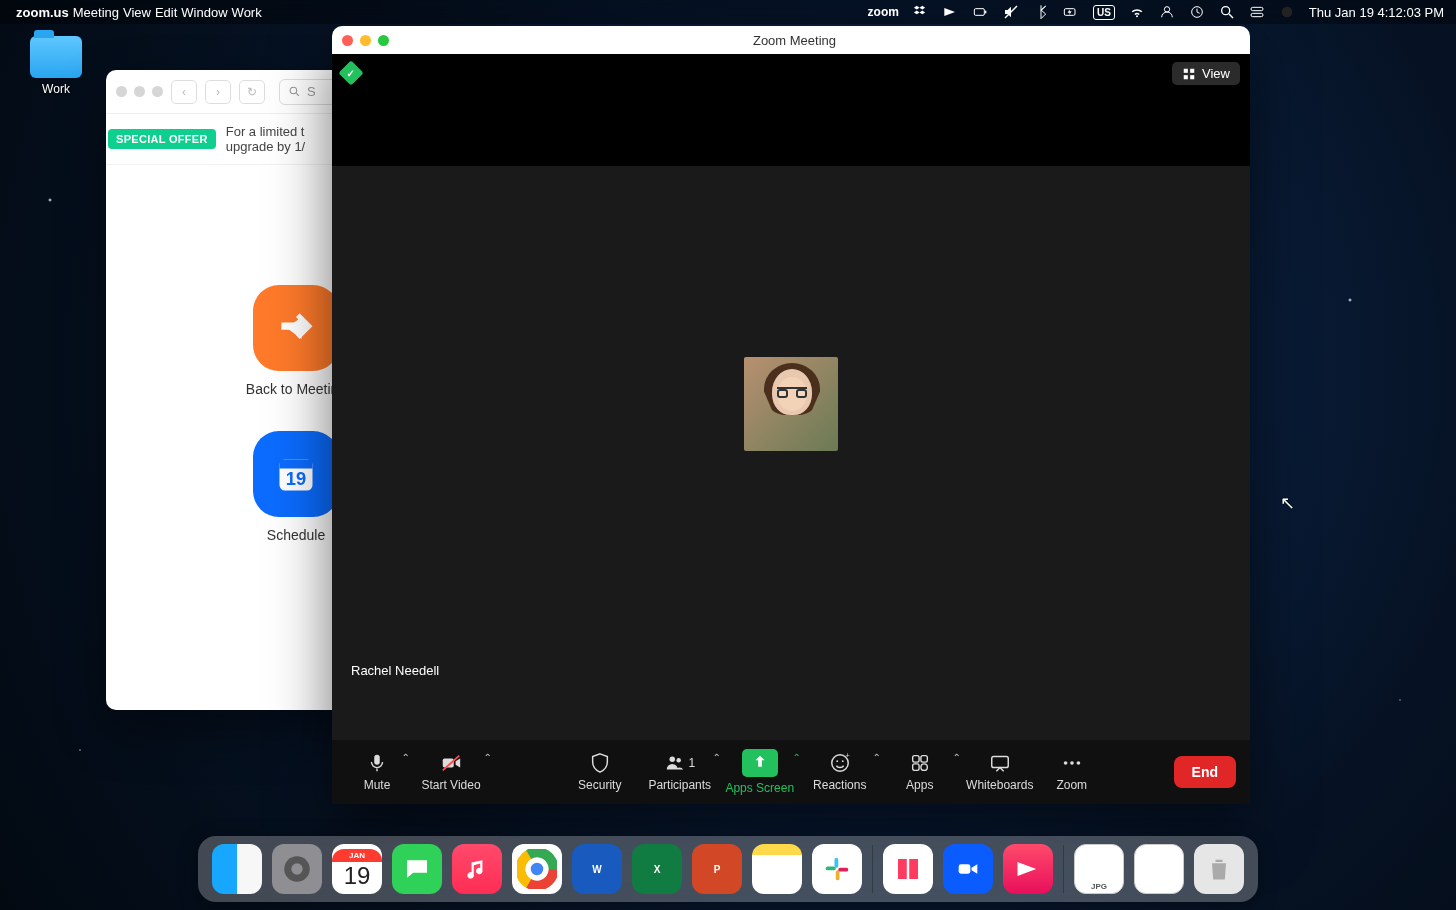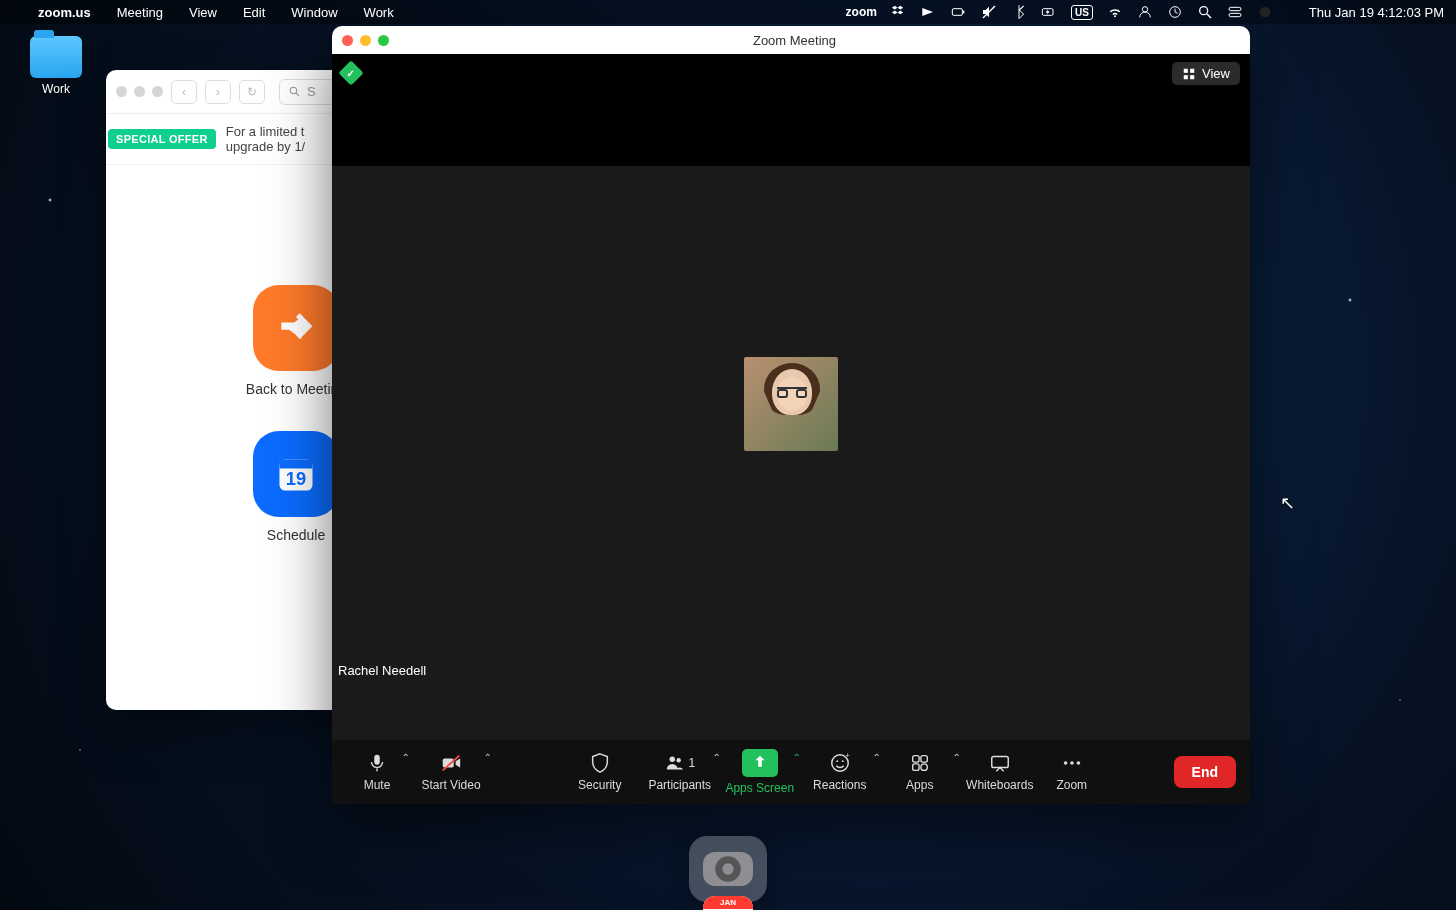--- a/index.html
+++ b/index.html
@@ -13,21 +13,21 @@
     radial-gradient(1px 1px at 120px 500px,#cde,transparent),
     radial-gradient(2px 2px at 1350px 300px,#fff,transparent),
     radial-gradient(1px 1px at 1400px 700px,#cde,transparent),
     radial-gradient(1px 1px at 80px 750px,#fff,transparent),
     radial-gradient(2px 2px at 900px 90px,#fff,transparent),
     radial-gradient(1px 1px at 1100px 600px,#cde,transparent);
   pointer-events:none;
 }
 
 
-#menubar { position:absolute; top:0; left:0; right:0; height:24px; background:rgba(0,0,0,.35); color:#fff; display:flex; align-items:center; font-size:13px; padding:0 12px; gap:26px; z-index:50; backdrop-filter: blur(6px); }
+#menubar { position:absolute; top:0; left:0; right:0; height:24px; background:rgba(0,0,0,.35); color:#fff; display:flex; align-items:center; font-size:13px; padding:0 12px; gap:4px; z-index:50; backdrop-filter: blur(6px); }
 #menubar .apple { font-size:15px; }
 #menubar .appname { font-weight:600; }
 #menubar .spacer { flex:1; }
 #menubar .mitem { cursor:default; display:flex; align-items:center; }
 #menubar .status { display:flex; gap:14px; align-items:center; }
 #menubar .clock { margin-left:10px; }
 #menubar svg { width:16px; height:16px; fill:#fff; }
 
 
 #desk-folder { position:absolute; top:36px; left:26px; width:60px; text-align:center; color:#fff; font-size:12px; }
@@ -65,38 +65,38 @@
 #meetwin .shield { position:absolute; top:10px; left:10px; width:18px; height:18px; background:#22c15e; border-radius:3px; transform:rotate(45deg); display:flex; align-items:center; justify-content:center; }
 #meetwin .shield::after{content:"✓"; color:#fff; font-size:10px; transform:rotate(-45deg); font-weight:700;}
 #meetwin .viewbtn { position:absolute; top:8px; right:10px; background:#2b2b2b; color:#fff; border-radius:5px; padding:4px 10px; font-size:13px; display:flex; align-items:center; gap:6px; }
 #meetwin .viewbtn svg { width:14px; height:14px; fill:#fff; }
 #meetwin .avatar { position:absolute; top:350px; left:50%; transform:translate(-50%,-50%); width:94px; height:94px; background:linear-gradient(135deg,#b89070,#6a7a55); border-radius:2px; overflow:hidden; }
 #meetwin .avatar .head{ position:absolute; top:12px; left:28px; width:40px; height:46px; background:#e8c9b0; border-radius:50% 50% 45% 45%; }
 #meetwin .avatar .hair{ position:absolute; top:6px; left:20px; width:56px; height:52px; background:#4a2f1c; border-radius:50% 50% 40% 40%; clip-path:polygon(0 0,100% 0,100% 55%,82% 100%,18% 100%,0 55%);}
 #meetwin .avatar .face{ position:absolute; top:20px; left:33px; width:30px; height:34px; background:#f2d3b8; border-radius:50%; }
 #meetwin .avatar .glasses{ position:absolute; top:30px; left:33px; width:30px; height:10px; border-top:2px solid #333; display:flex; justify-content:space-between;}
 #meetwin .avatar .glasses span{width:11px;height:9px;border:2px solid #333;border-radius:3px;background:rgba(255,255,255,.15);}
-#meetwin .namelabel { position:absolute; bottom:126px; left:6px; color:#fff; font-size:13px; }
+#meetwin .namelabel { position:absolute; bottom:126px; left:19px; color:#fff; font-size:13px; }
 
 
 #meetwin .toolbar { position:absolute; bottom:0; left:0; right:0; height:64px; background:#101010; display:flex; align-items:center; padding:0 14px; gap:0; }
 .tool { color:#dcdcdc; font-size:12px; display:flex; flex-direction:column; align-items:center; justify-content:center; gap:4px; min-width:78px; height:56px; position:relative; cursor:pointer; }
 .tool.small{min-width:62px;}
 .tool svg { width:22px; height:22px; fill:#dcdcdc; }
 .tool .caret { position:absolute; top:8px; right:-2px; font-size:10px; color:#ccc; }
 .tool.share svg{ fill:#22c15e; }
 .tool.share { color:#22c15e; }
 .tool .count { font-size:12px; margin-left:2px; }
 .toolrow { flex:1; display:flex; align-items:center; justify-content:center; gap:2px; }
 .leftrow { display:flex; gap:4px; }
 .endbtn { background:#e02626; color:#fff; border-radius:8px; padding:8px 18px; font-size:14px; font-weight:600; margin-left:auto; }
 .callout { position:absolute; bottom:4px; left:378px; width:108px; height:60px; border:6px solid #ff0000; border-radius:28px; pointer-events:none; }
 
 
-#dock { position:absolute; bottom:8px; left:50%; transform:translateX(-50%); height:66px; padding:6px 14px; background:rgba(255,255,255,.25); border-radius:18px; display:flex; align-items:center; gap:10px; backdrop-filter: blur(10px); box-shadow:0 4px 20px rgba(0,0,0,.35);flex-direction:column; }
+#dock { position:absolute; bottom:8px; left:50%; transform:translateX(-50%); height:66px; padding:6px 14px; background:rgba(255,255,255,.25); border-radius:18px; display:flex; align-items:center; gap:10px; backdrop-filter: blur(10px); box-shadow:0 4px 20px rgba(0,0,0,.35); }
 .dockicon { width:50px; height:50px; border-radius:12px; position:relative; display:flex; align-items:center; justify-content:center; font-size:10px; color:#fff; font-weight:700; cursor:pointer; }
 .dockdiv { width:1px; height:48px; background:rgba(0,0,0,.25); }
 .di-finder{background:linear-gradient(90deg,#17a7ff 50%,#f7f7f7 50%);}
 .di-settings{background:#8e8e93;}
 .di-cal{background:#fff;color:#e02626;flex-direction:column;}
 .di-cal .m{font-size:8px;background:#ff3b30;color:#fff;width:100%;text-align:center;border-radius:12px 12px 0 0;padding:2px 0;}
 .di-cal .d{font-size:24px;color:#222;font-weight:400;}
 .di-msg{background:#30d158;}
 .di-music{background:linear-gradient(#ff4a6b,#ff2d55);}
 .di-chrome{background:#fff;}

